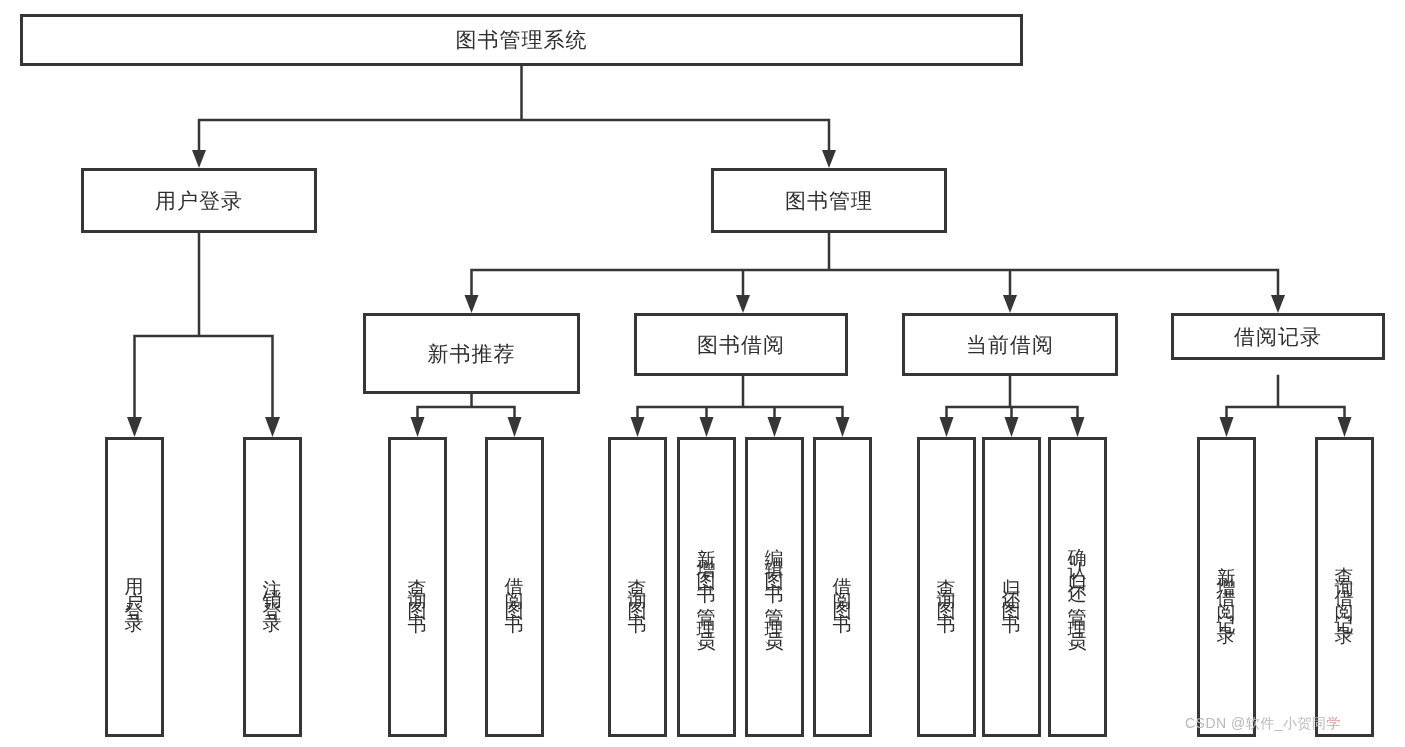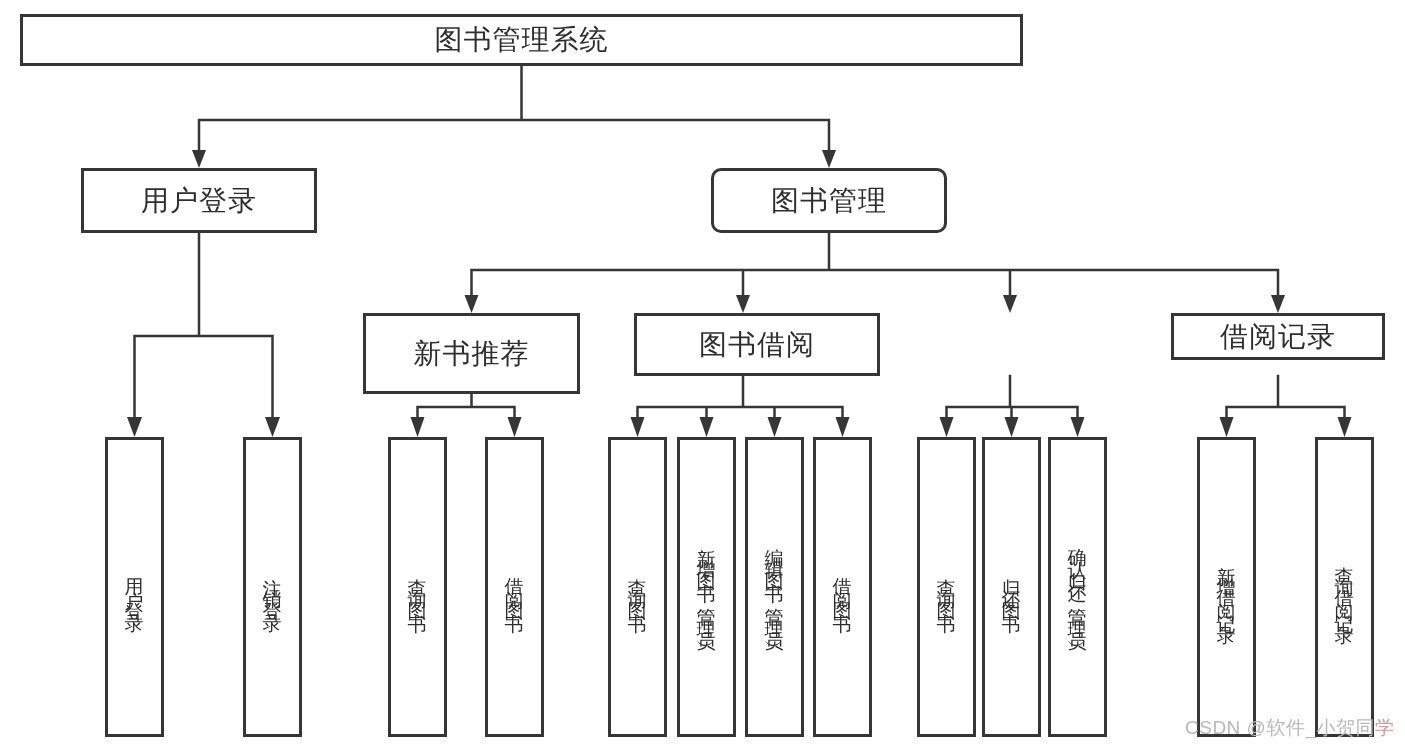--- a/index.html
+++ b/index.html
@@ -17,33 +17,33 @@
   .connectors path { stroke: var(--line, #363636); stroke-width: 2.5; fill: none; stroke-linecap: square; }
   .connectors polygon { fill: var(--line, #363636); stroke: none; }
   .box {
     position: absolute;
     border: 3px solid var(--line, #363636);
     background: #ffffff;
     display: flex;
     align-items: center;
     justify-content: center;
   }
-  .box.h .lbl { font-size: 28px; letter-spacing: 1px; white-space: nowrap; }
+  .box.h .lbl { font-size: 21px; letter-spacing: 1px; white-space: nowrap; }
   .box.v .lbl {
     writing-mode: vertical-rl;
     text-orientation: mixed;
     font-size: 19px;
     letter-spacing: 12px;
     line-height: 1;
   }
   .watermark {
     position: absolute;
     left: 1185px;
     top: 715px;
-    font-size: 19px;
+    font-size: 14px;
     letter-spacing: 0.5px;
     white-space: nowrap;
     color: var(--watermark, #b9b9b9);
     z-index: 5;
   }
   .watermark .accent { color: var(--watermark-accent, #dc9a9a); }
 </style>
 </head>
 <body>
 
@@ -92,29 +92,32 @@
     </g>
   </svg>
 
   <div class="box h" style="left:20px; top:14px; width:1003px; height:52px;">
     <span class="lbl">图书管理系统</span>
   </div>
 
   <div class="box h" style="left:81px; top:168px; width:236px; height:65px;">
     <span class="lbl">用户登录</span>
   </div>
-  <div class="box h" style="left:711px; top:168px; width:236px; height:65px;border-radius:10px;">
+  <div class="box h" style="left:711px; top:168px; width:236px; height:65px;">
     <span class="lbl">图书管理</span>
   </div>
 
   <div class="box h" style="left:363px; top:313px; width:217px; height:81px;">
     <span class="lbl">新书推荐</span>
   </div>
-  <div class="box h" style="left:634px; top:313px; width:246px; height:63px;">
+  <div class="box h" style="left:634px; top:313px; width:214px; height:63px;">
     <span class="lbl">图书借阅</span>
+  </div>
+  <div class="box h" style="left:902px; top:313px; width:216px; height:63px;">
+    <span class="lbl">当前借阅</span>
   </div>
   <div class="box h" style="left:1171px; top:313px; width:214px; height:47px;">
     <span class="lbl">借阅记录</span>
   </div>
 
   <div class="box v" style="left:105px; top:437px; width:59px; height:300px;">
     <span class="lbl">用户登录</span>
   </div>
   <div class="box v" style="left:243px; top:437px; width:59px; height:300px;">
     <span class="lbl">注销登录</span>

